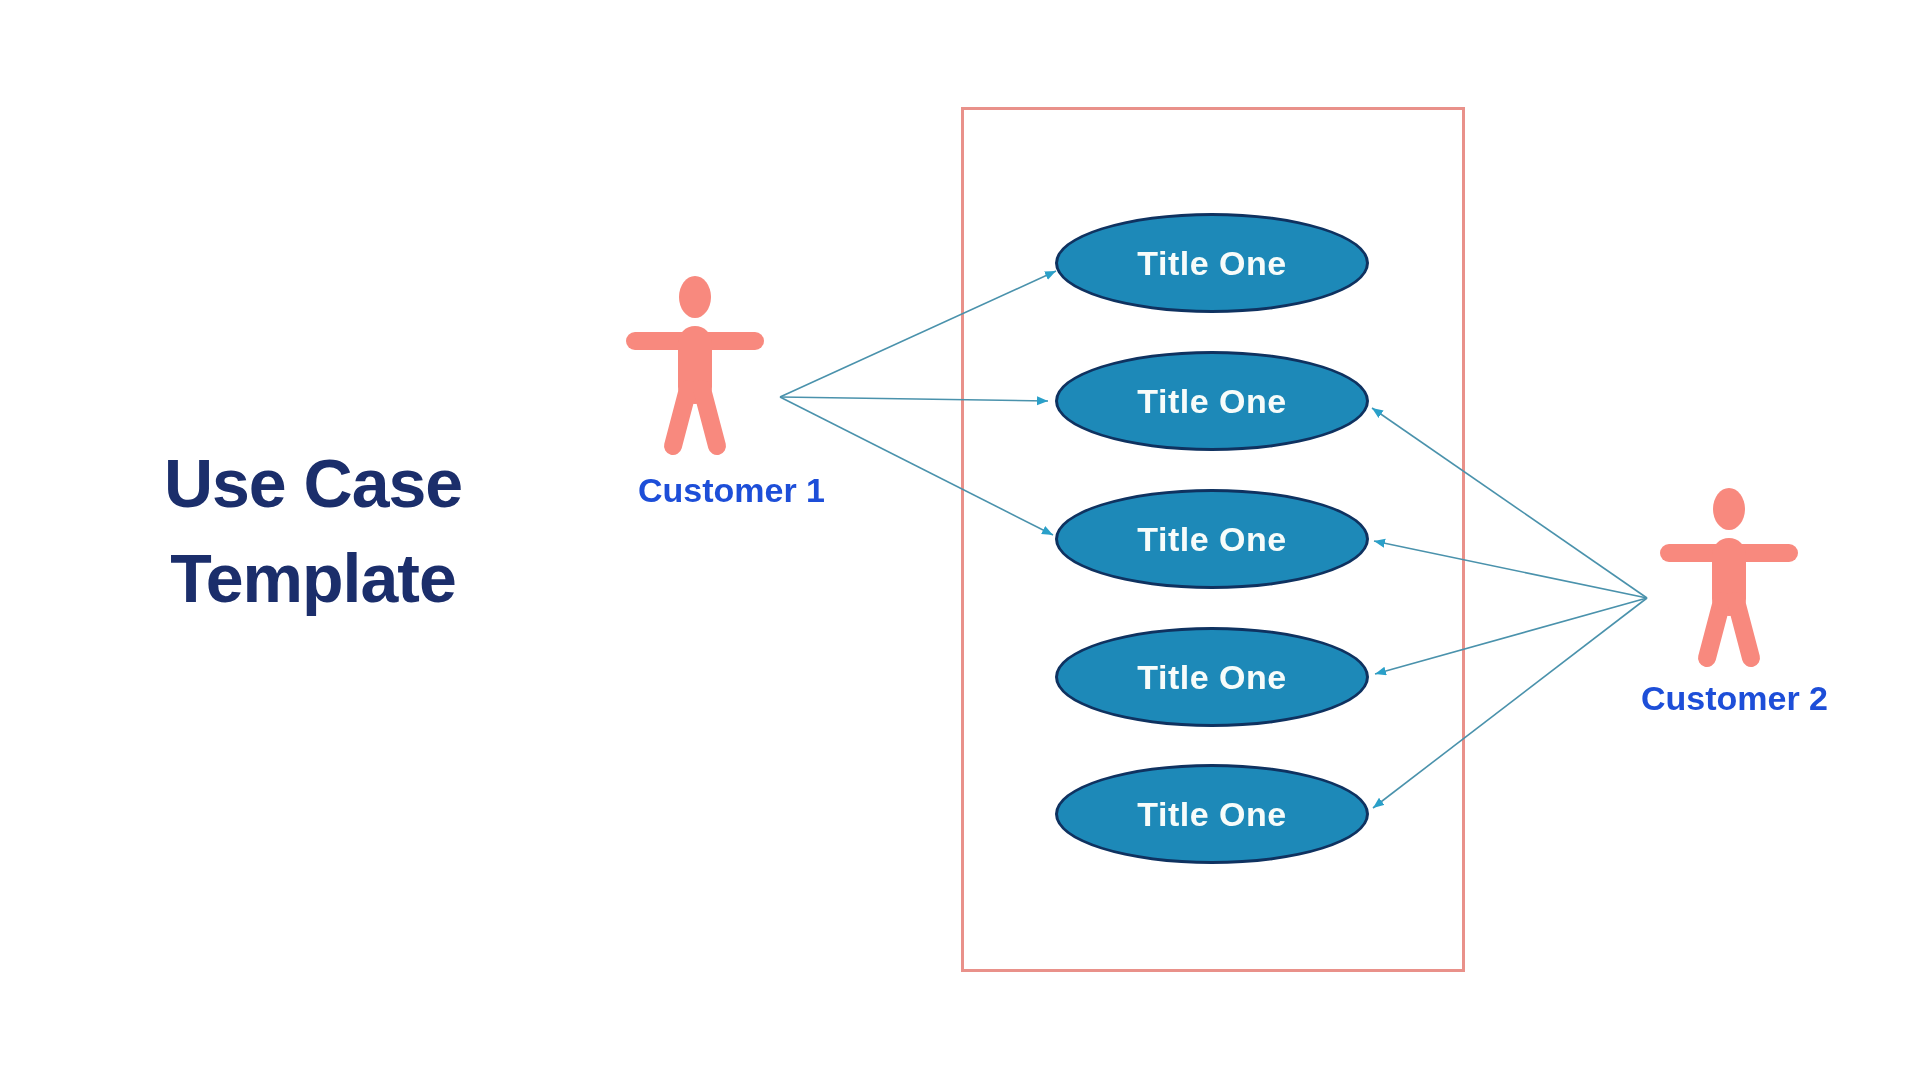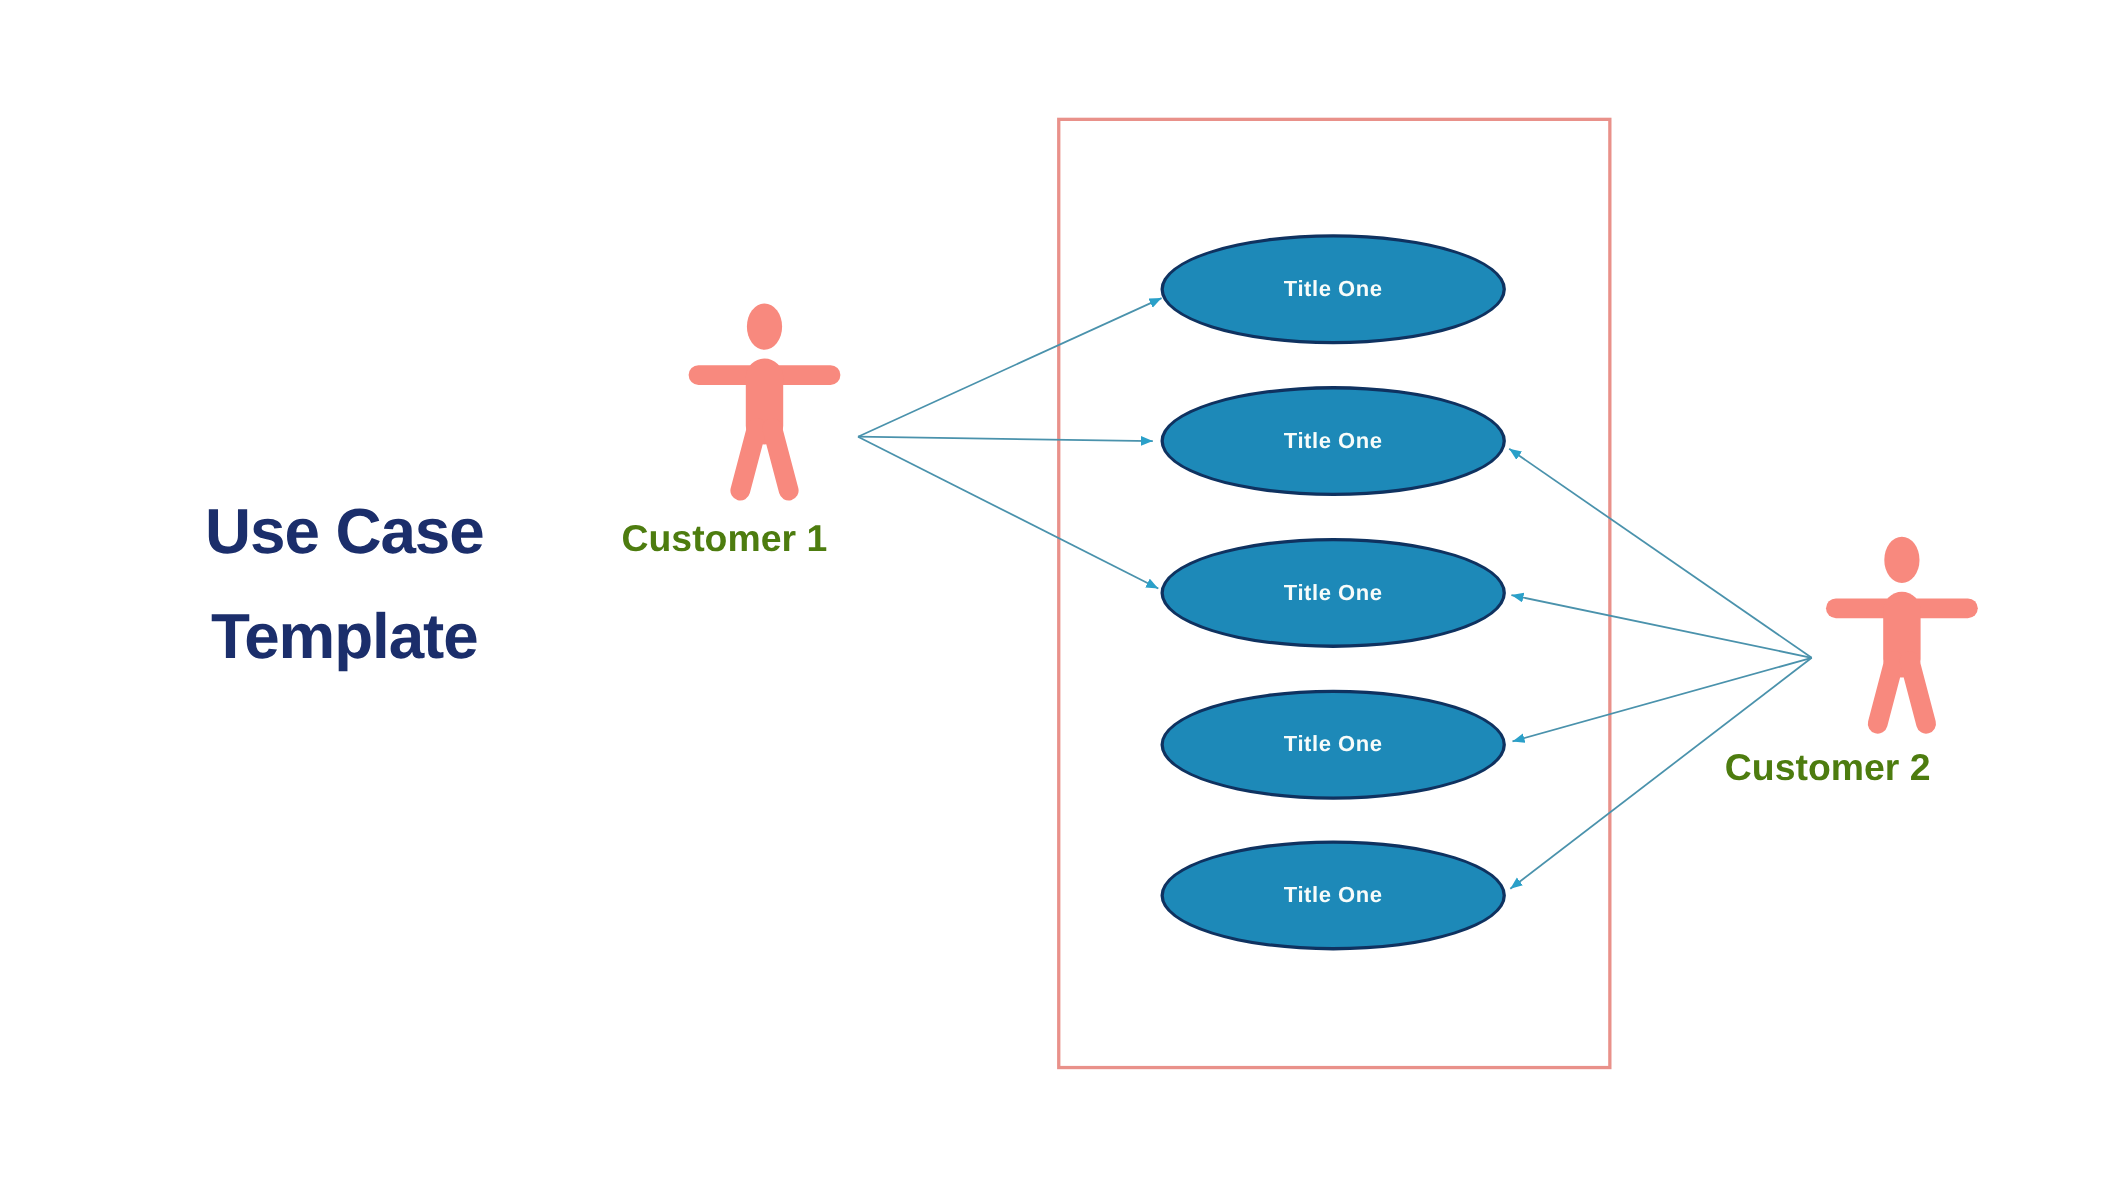--- a/index.html
+++ b/index.html
@@ -16,21 +16,21 @@
 
   
   .diagram-title {
     position: absolute;
     left: 93px;
     top: 436px;
     width: 440px;
     text-align: center;
     color: #1B2E6B;
     font-weight: bold;
-    font-size: 58px;
+    font-size: 68px;
     line-height: 95px;
     letter-spacing: -1px;
   }
 
   
   .boundary {
     position: absolute;
     left: 961px;
     top: 107px;
     width: 504px;
@@ -48,35 +48,35 @@
     background: #1D89B8;
     border: 3px solid #0F3260;
     border-radius: 50%;
     display: flex;
     align-items: center;
     justify-content: center;
   }
   .use-case .uc-label {
     color: #F7FCFA;
     font-weight: bold;
-    font-size: 20px;
+    font-size: 34px;
     letter-spacing: 0.5px;
   }
   .uc1 { top: 213px; }
   .uc2 { top: 351px; }
   .uc3 { top: 489px; }
   .uc4 { top: 627px; }
   .uc5 { top: 764px; }
 
   
   .actor-label {
     position: absolute;
     width: 260px;
-    text-align: left;
-    color: #4d7c0f;
+    text-align: right;
+    color: #1d4ed8;
     font-weight: bold;
     font-size: 34px;
   }
   .actor1-label { left: 565px; top: 471px; }
   .actor2-label { left: 1568px; top: 679px; }
 
   
   .overlay {
     position: absolute;
     left: 0;

